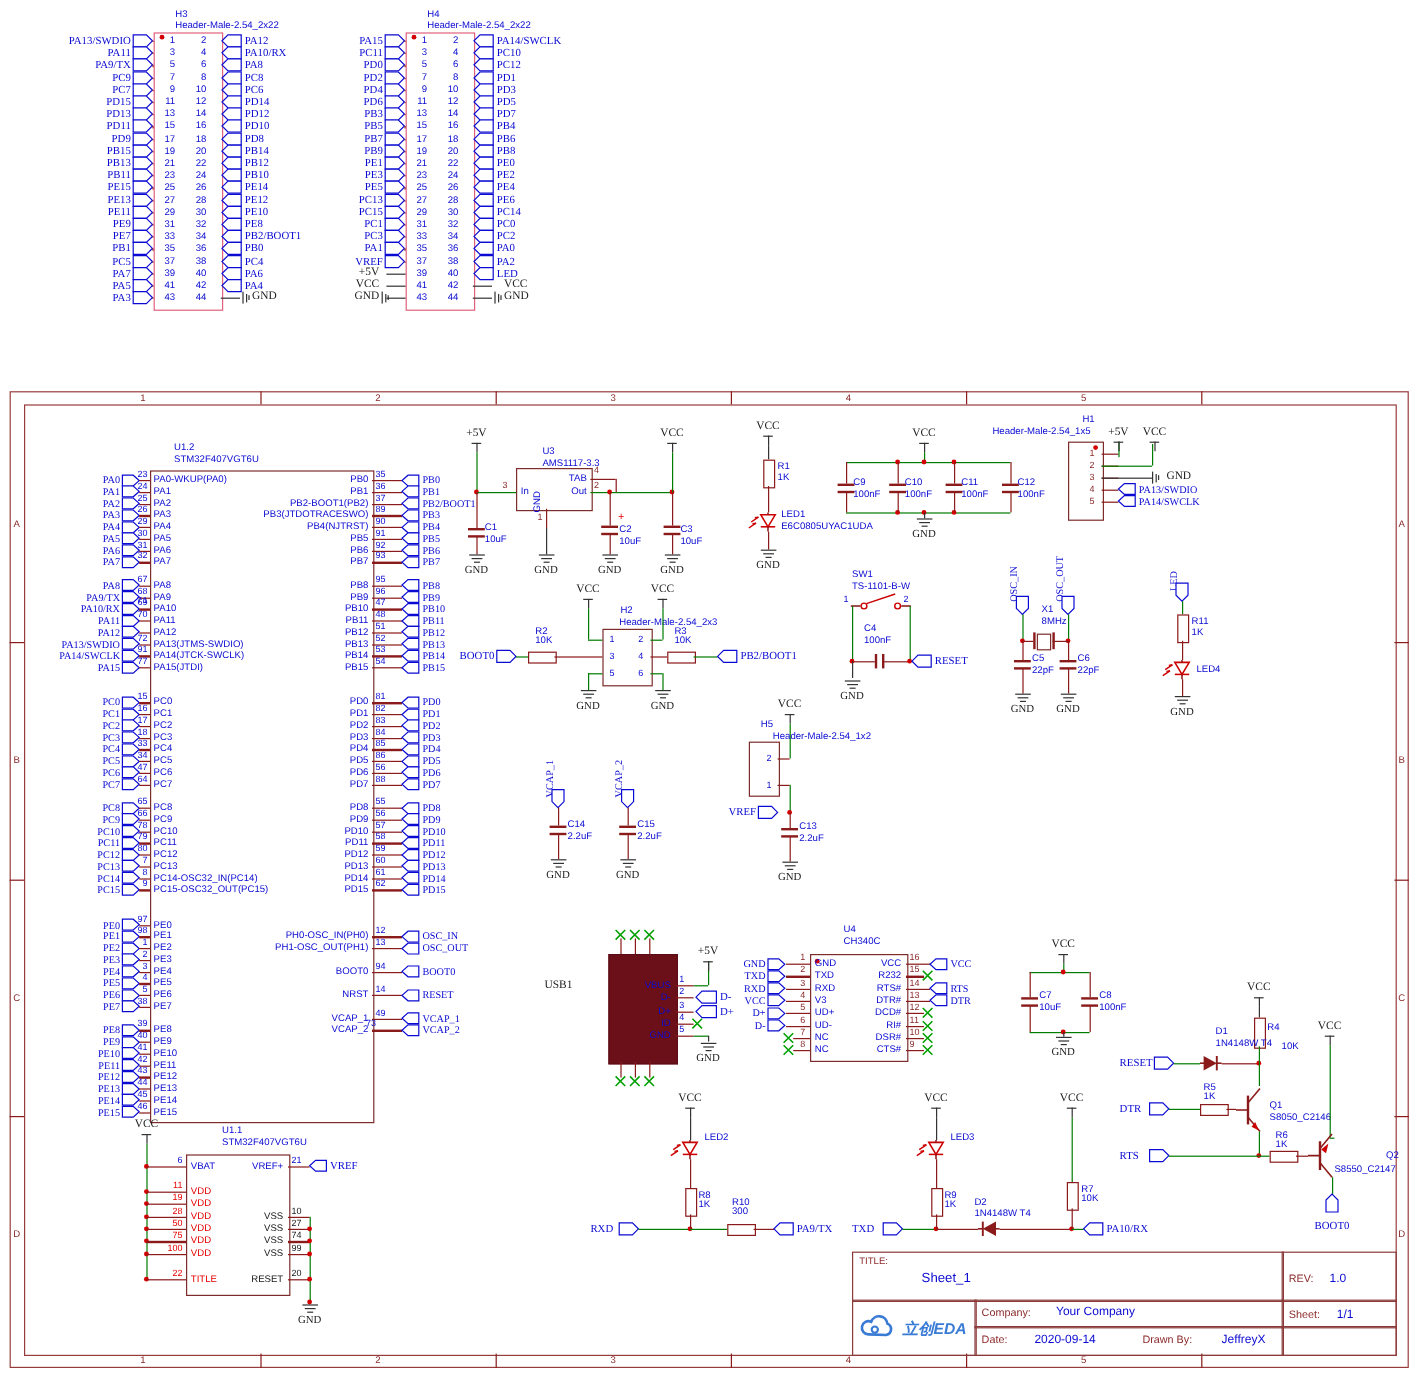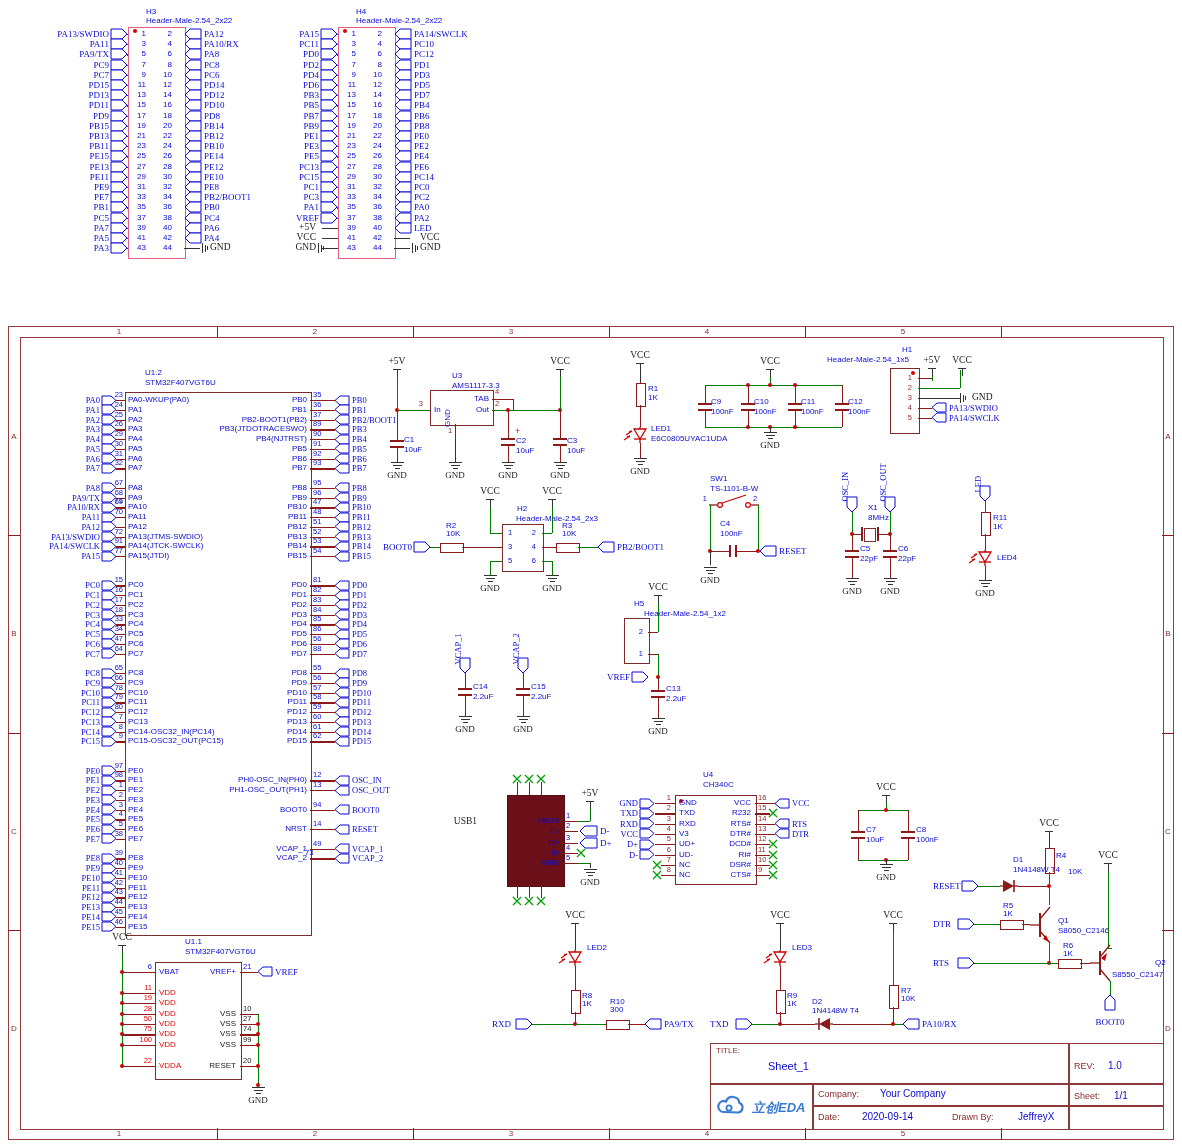--- a/index.html
+++ b/index.html
@@ -1180,21 +1180,21 @@
     <div class="wire" style="left: 122px; top: 1034.4px; background: rgb(139, 26, 26); height: 1.3px; width: 33px;"></div>
     <span class="t rd" style="left: 152px; top: 1029.4px; font-size: 7.5px; transform: translate(-100%, -50%);">75</span>
     <span class="t rd" style="left: 159px; top: 1034.4px; font-size: 8px; transform: translateY(-50%);">VDD</span>
     <div class="dot" style="left: 120px; top: 1042.8px;"></div>
     <div class="wire" style="left: 122px; top: 1044.8px; background: rgb(139, 26, 26); height: 1.3px; width: 33px;"></div>
     <span class="t rd" style="left: 152px; top: 1039.8px; font-size: 7.5px; transform: translate(-100%, -50%);">100</span>
     <span class="t rd" style="left: 159px; top: 1044.8px; font-size: 8px; transform: translateY(-50%);">VDD</span>
     <div class="dot" style="left: 120px; top: 1063.6px;"></div>
     <div class="wire" style="left: 122px; top: 1065.6px; background: rgb(139, 26, 26); height: 1.3px; width: 33px;"></div>
     <span class="t rd" style="left: 152px; top: 1060.6px; font-size: 7.5px; transform: translate(-100%, -50%);">22</span>
-    <span class="t rd" style="left: 159px; top: 1065.6px; font-size: 8px; transform: translateY(-50%);">VDDA</span>
+    <span class="t rd" style="left: 159px; top: 1065.6px; font-size: 8px; transform: translateY(-50%);">TITLE</span>
     <span class="t bl" style="left: 236px; top: 972px; font-size: 8px; transform: translate(-100%, -50%);">VREF+</span>
     <div class="wire" style="left: 240px; top: 972px; background: rgb(139, 26, 26); height: 1.3px; width: 18px;"></div>
     <span class="t bl" style="left: 243px; top: 967px; font-size: 7.5px; transform: translateY(-50%);">21</span>
     <span class="t bk" style="left: 236px; top: 1013.6px; font-size: 8px; transform: translate(-100%, -50%);">VSS</span>
     <div class="wire" style="left: 240px; top: 1013.6px; background: rgb(139, 26, 26); height: 1.3px; width: 18px;"></div>
     <span class="t bk" style="left: 243px; top: 1008.6px; font-size: 7.5px; transform: translateY(-50%);">10</span>
     <span class="t bk" style="left: 236px; top: 1024px; font-size: 8px; transform: translate(-100%, -50%);">VSS</span>
     <div class="wire" style="left: 240px; top: 1024px; background: rgb(139, 26, 26); height: 1.3px; width: 18px;"></div>
     <span class="t bk" style="left: 243px; top: 1019px; font-size: 7.5px; transform: translateY(-50%);">27</span>
     <span class="t bk" style="left: 236px; top: 1034.4px; font-size: 8px; transform: translate(-100%, -50%);">VSS</span>

